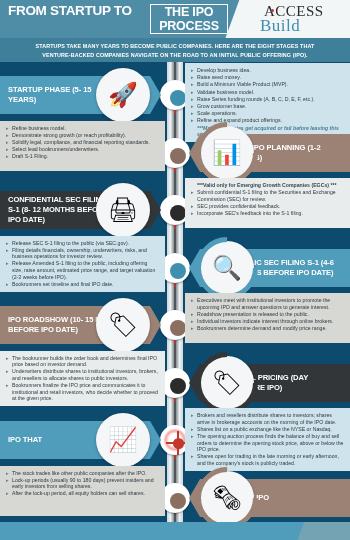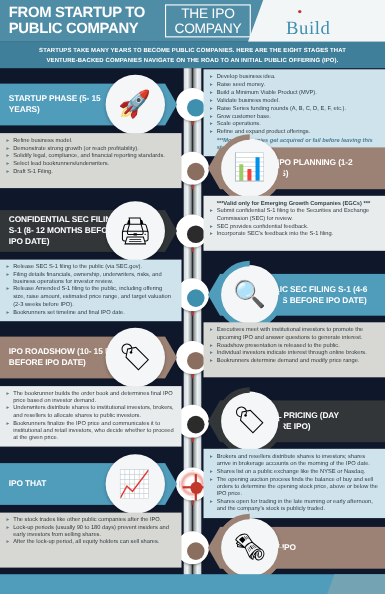--- a/index.html
+++ b/index.html
@@ -1,34 +1,34 @@
 <!DOCTYPE html>
 <html><head>
 <meta charset="utf-8">
 <style>
   html,body{margin:0;padding:0;}
   body{
     width:350px;height:540px;overflow:hidden;
     font-family:"Liberation Sans",sans-serif;
     background:#dfe3e4;position:relative;
   }
-  #page{position:relative;width:350px;height:540px;overflow:hidden;background:#0f172a;}
+  #page{position:relative;width:350px;height:540px;overflow:hidden;background:#0c4a6e;}
 
   
   .header{position:absolute;left:0;top:0;width:350px;height:38px;background:#4f8ca5;overflow:hidden;}
   .header .hdr-left{
     position:absolute;left:8px;top:3px;width:140px;color:#ffffff;
     font-weight:bold;font-size:13.5px;line-height:15px;letter-spacing:-0.3px;
   }
   .header .hdr-box{
     position:absolute;left:150px;top:4px;width:78px;height:30px;
     border:1.6px solid #ffffff;box-sizing:border-box;
   }
   .header .hdr-box span{
-    display:block;color:#ffffff;font-weight:normal;font-size:12.5px;line-height:14px;
+    display:block;color:#ffffff;font-weight:bold;font-size:12.5px;line-height:14px;
     text-align:center;letter-spacing:-0.2px;
   }
   .header .hdr-slash{
     position:absolute;left:232px;top:-6px;width:140px;height:52px;background:#f3f6f7;
     transform:skewX(-20deg);
   }
   .logo{position:absolute;left:258px;top:2px;width:86px;height:34px;}
   .logo .l1{position:absolute;left:6px;top:1px;font-size:15px;letter-spacing:0.5px;color:#2b2b2b;font-family:"Liberation Serif",serif;}
   .logo .l2{position:absolute;left:2px;top:14px;font-size:17px;letter-spacing:0.5px;color:#3f8fae;font-family:"Liberation Serif",serif;}
   .logo .dot{position:absolute;left:13px;top:7px;width:3px;height:3px;border-radius:50%;background:#c0392b;}
@@ -123,28 +123,30 @@
     background:#74a3b3;transform:skewX(-20deg);}
 </style>
 </head>
 <body>
 
 <div id="page">
 
   <div class="header">
     <div class="hdr-left">
       <div>FROM STARTUP TO</div>
-      <div>PUBLIC COMPANY</div>
     </div>
     <div class="hdr-box">
       <span>THE IPO</span>
-      <span>COMPANY</span>
+      <span>PROCESS</span>
     </div>
     <div class="hdr-slash"></div>
     <div class="logo">
+      <div class="l1">
+        <span>A</span><span>CCESS</span>
+      </div>
       <div class="dot"></div>
       <div class="l2">Build</div>
     </div>
   </div>
 
   <div class="subhead">
     <span class="sh2">STARTUPS TAKE MANY YEARS TO BECOME PUBLIC COMPANIES. HERE ARE THE EIGHT STAGES THAT</span>
     <span class="sh2">VENTURE-BACKED COMPANIES NAVIGATE ON THE ROAD TO AN INITIAL PUBLIC OFFERING (IPO).</span>
   </div>
 

